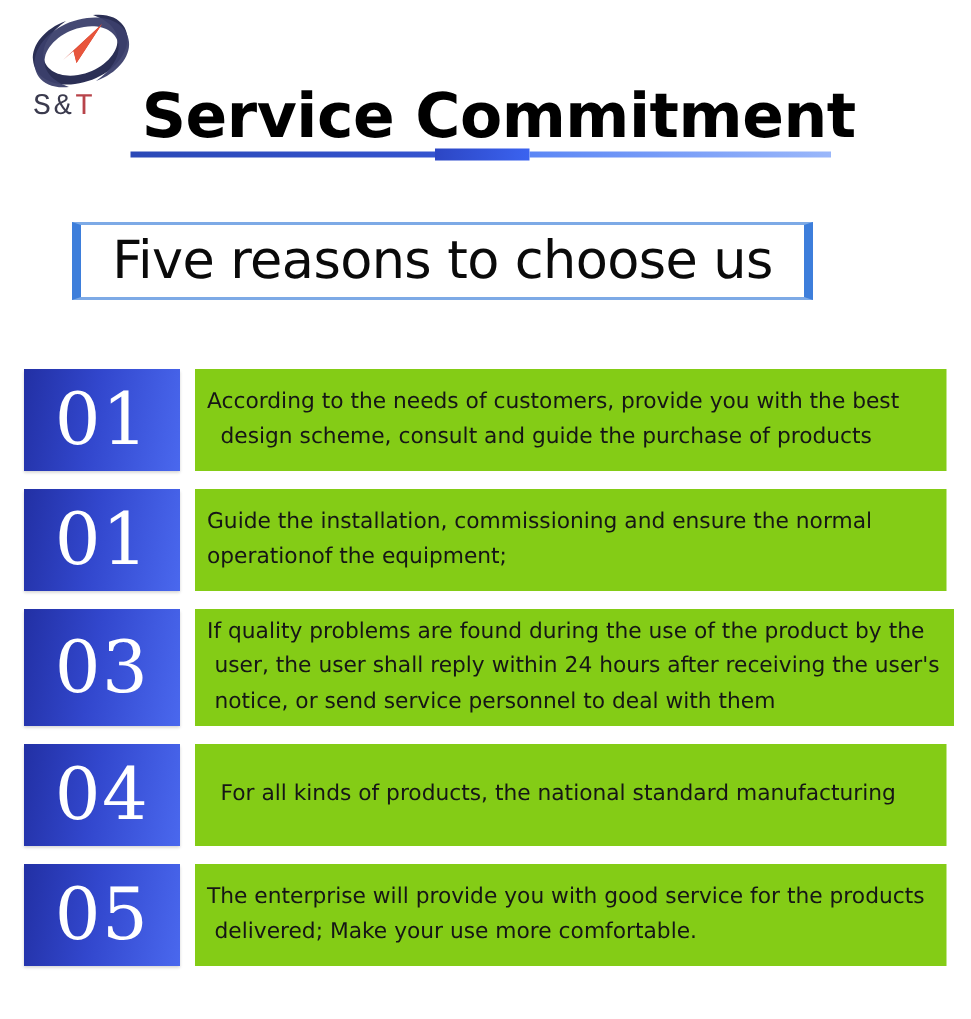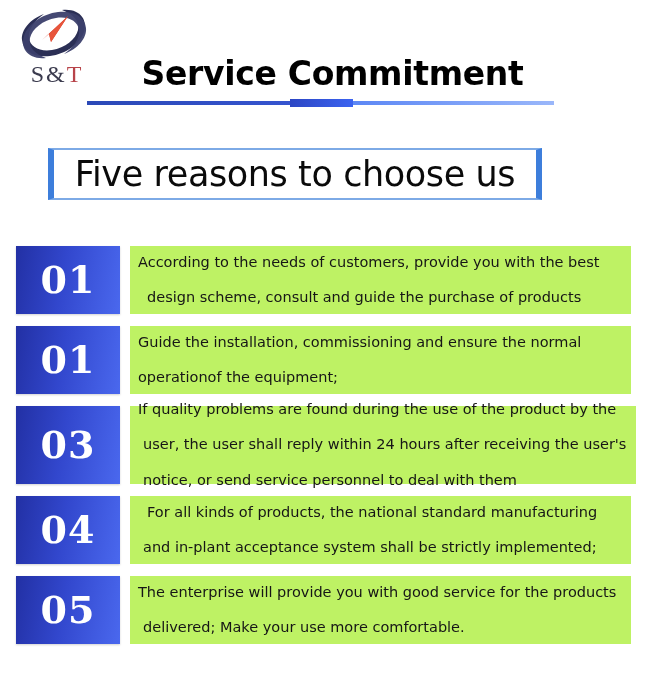--- a/index.html
+++ b/index.html
@@ -32,38 +32,38 @@
     left: 10px;
     top: 0px;
     width: 72px;
     height: 60px;
   }
   .logo-text {
     position: absolute;
     left: 14px;
     top: 58px;
     width: 70px;
-    text-align: center;
-    font-family: Liberation Serif, serif;
-    font-size: 24px;
+    text-align: left;
+    font-family: Liberation Mono, monospace;
+    font-size: 20px;
     letter-spacing: 2px;
     font-weight: 400;
     color: #3b3b4e;
     line-height: 1;
   }
   .logo-text .t-red { color: #b8444a; }
 
   .header-title {
     position: absolute;
     left: 0;
     right: 0;
     top: 57px;
     text-align: center;
     font-family: "DejaVu Sans", sans-serif;
-    font-size: 33px;
+    font-size: 41px;
     font-weight: bold;
     color: #000000;
     letter-spacing: -0.3px;
     line-height: 1;
     padding-left: 18px;
     box-sizing: border-box;
   }
 
   .title-rule {
     position: absolute;
@@ -142,37 +142,36 @@
     min-width: 104px;
     background: linear-gradient(100deg, #2230a4 0%, #3247cd 45%, #4a68ee 100%);
     display: flex;
     align-items: center;
     justify-content: center;
     margin-left: 16px;
     box-shadow: 0 1px 2px rgba(0,0,0,0.18);
   }
   .reason-badge-num {
     font-family: "DejaVu Serif", serif;
-    font-size: 38px;
-    font-weight: bold;
+    font-size: 48px;
+    font-weight: normal;
     color: #ffffff;
     letter-spacing: 1px;
     line-height: 1;
   }
   .reason-body {
     flex: 1;
-    background: #bef264;
+    background: #84cc16;
     margin-left: 10px;
     margin-right: 16px;
     display: flex;
     flex-direction: column;
     justify-content: center;
     padding: 6px 10px 6px 8px;
     box-sizing: border-box;
-    gap: 12px;
   }
   .reason-line {
     font-family: "DejaVu Sans", sans-serif;
     font-size: 14.5px;
     color: #161616;
     line-height: 1.62;
     white-space: nowrap;
   }
   .reason-line.indent-1 { padding-left: 9px; }
   .reason-line.indent-2 { padding-left: 5px; }
@@ -246,21 +245,20 @@
       <div class="reason-line indent-2">notice, or send service personnel to deal with them</div>
     </div>
   </div>
 
   <div class="reason-row row-h2">
     <div class="reason-badge">
       <span class="reason-badge-num">04</span>
     </div>
     <div class="reason-body">
       <div class="reason-line indent-1">For all kinds of products, the national standard manufacturing</div>
-      <div class="reason-line indent-2">and in-plant acceptance system shall be strictly implemented;</div>
     </div>
   </div>
 
   <div class="reason-row row-h2">
     <div class="reason-badge">
       <span class="reason-badge-num">05</span>
     </div>
     <div class="reason-body">
       <div class="reason-line">The enterprise will provide you with good service for the products</div>
       <div class="reason-line indent-2">delivered; Make your use more comfortable.</div>

